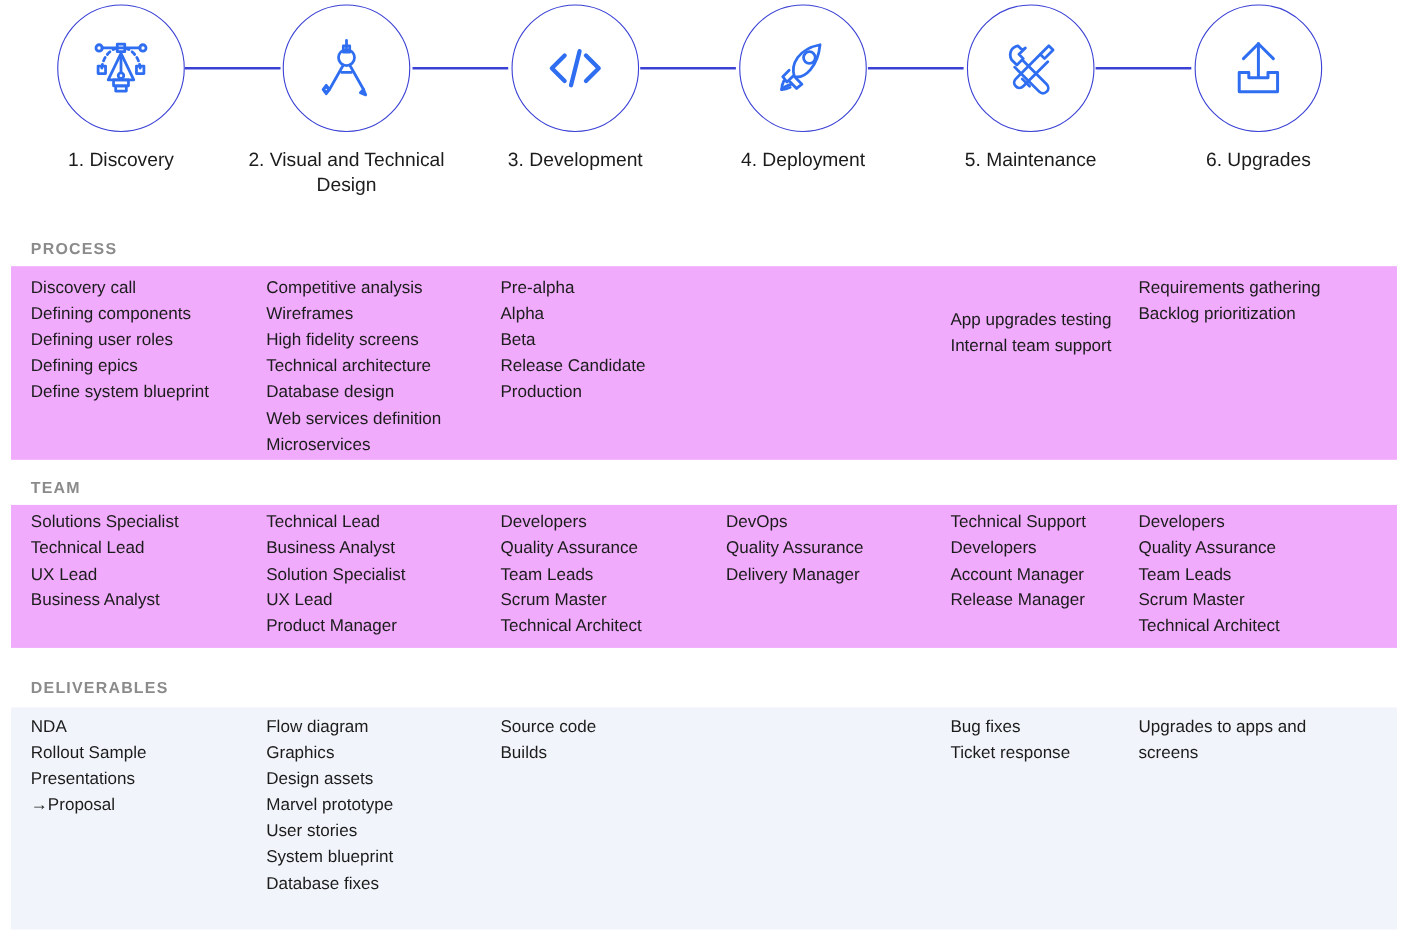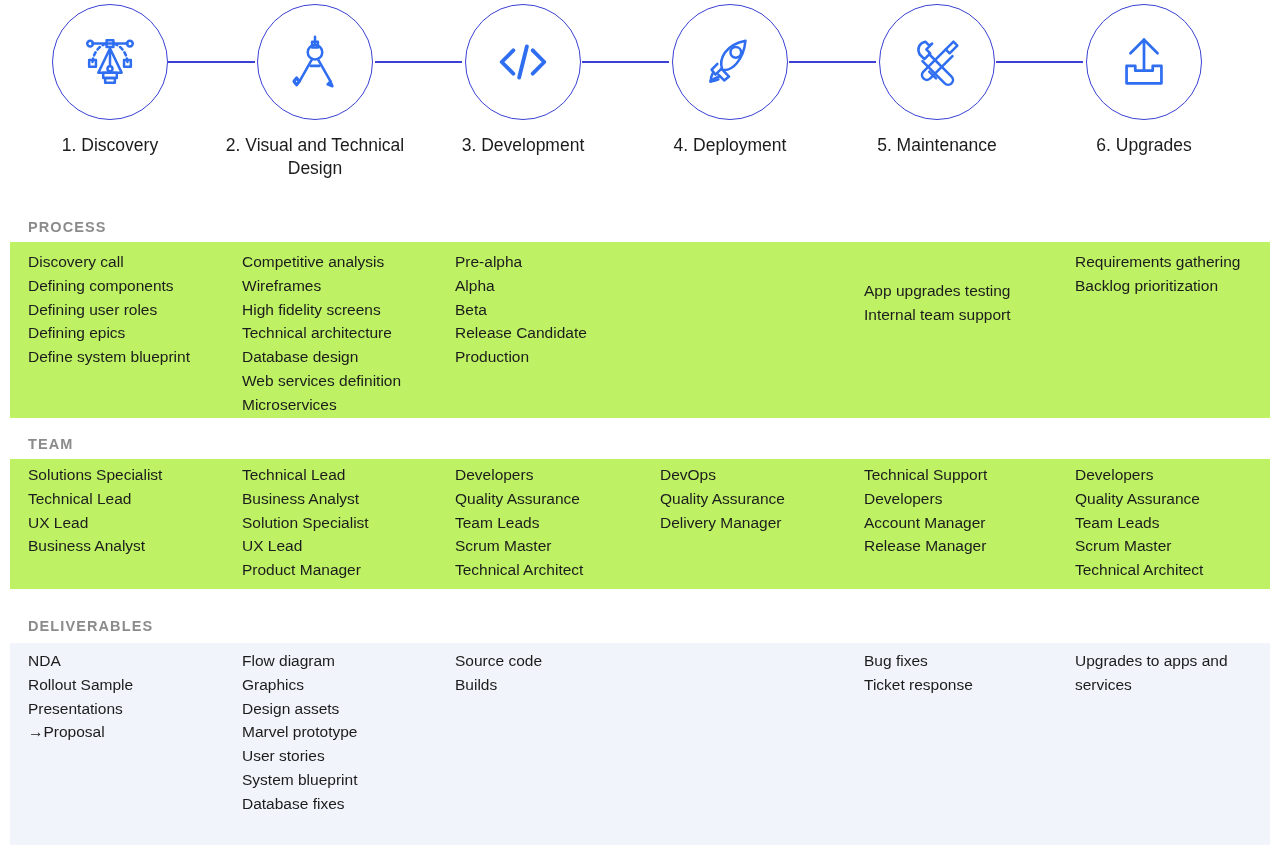--- a/index.html
+++ b/index.html
@@ -75,21 +75,21 @@
     letter-spacing: 1.1px;
     color: #8b8b8b;
     font-weight: 700;
   }
   .band {
     position: absolute;
     left: 10px;
     width: 1260px;
     box-sizing: border-box;
   }
-  .band.gray   { background: #bef264; }
+  .band.gray   { background: #f0abfc; }
   .band.bluish { background: #f1f4fa; }
 
   .cols {
     position: relative;
     height: 100%;
   }
   .col {
     position: absolute;
     top: 0;
     box-sizing: border-box;
@@ -101,21 +101,21 @@
     white-space: nowrap;
   }
   .item.wrap { white-space: normal; }
 
   
   .c0 { left: 18px;   width: 205px; }
   .c1 { left: 232px;  width: 205px; }
   .c2 { left: 445px;  width: 195px; }
   .c3 { left: 650px;  width: 195px; }
   .c4 { left: 854px;  width: 200px; }
-  .c5 { left: 1065px; width: 185px; }
+  .c5 { left: 1025px; width: 185px; }
 </style>
 </head>
 <body>
 
 <div class="stages">
 
   <svg class="connector-layer" viewBox="0 0 1280 130" preserveAspectRatio="none">
     <line x1="168" y1="62" x2="255" y2="62" stroke="#3a41d4" stroke-width="2.2"></line>
     <line x1="375" y1="62" x2="462" y2="62" stroke="#3a41d4" stroke-width="2.2"></line>
     <line x1="582" y1="62" x2="669" y2="62" stroke="#3a41d4" stroke-width="2.2"></line>
@@ -329,18 +329,18 @@
           </div>
           <div class="col c2" style="top: 6px;">
             <div class="item">Source code</div>
             <div class="item">Builds</div>
           </div>
           <div class="col c4" style="top: 6px;">
             <div class="item">Bug fixes</div>
             <div class="item">Ticket response</div>
           </div>
           <div class="col c5" style="top: 6px;">
-            <div class="item wrap">Upgrades to apps and services</div>
+            <div class="item wrap">Upgrades to apps and screens</div>
           </div>
         </div>
       </div>
     </div>
   </div>
 
 </body></html>

